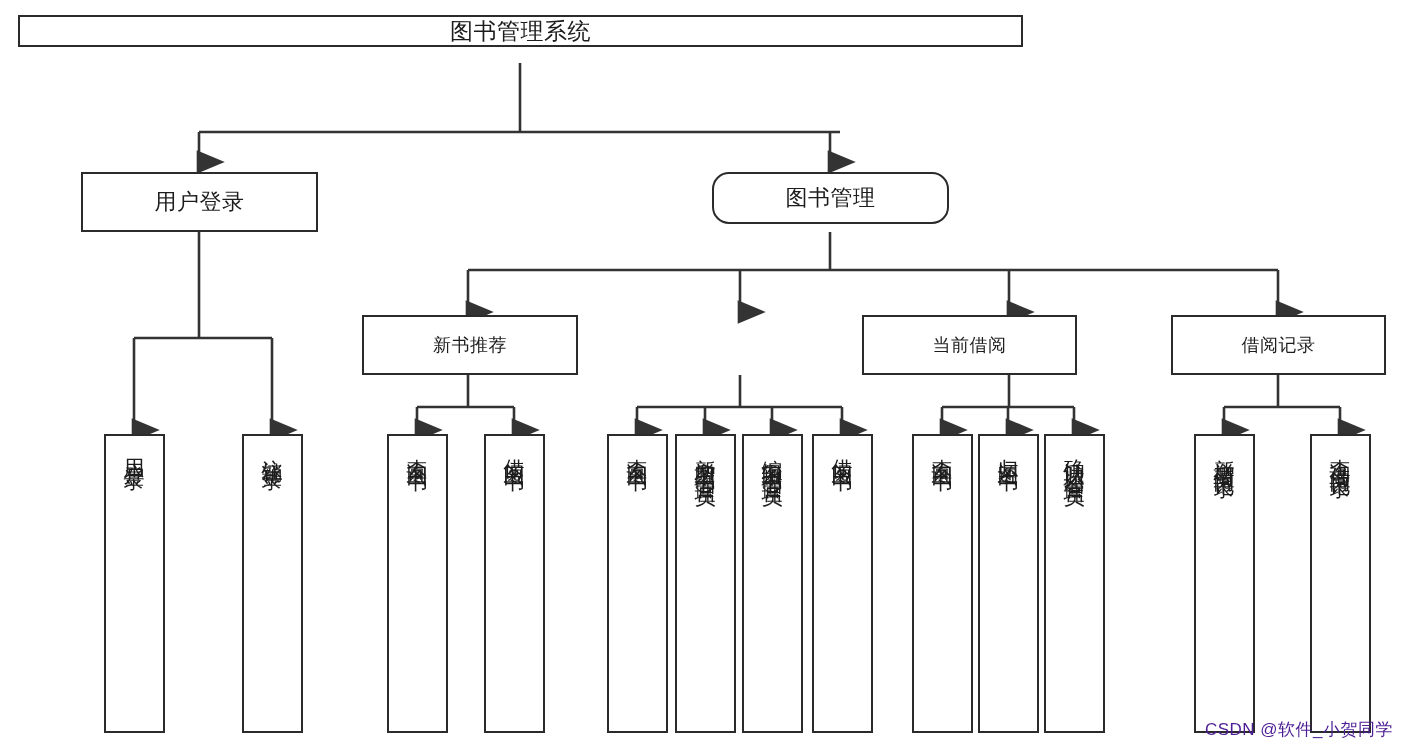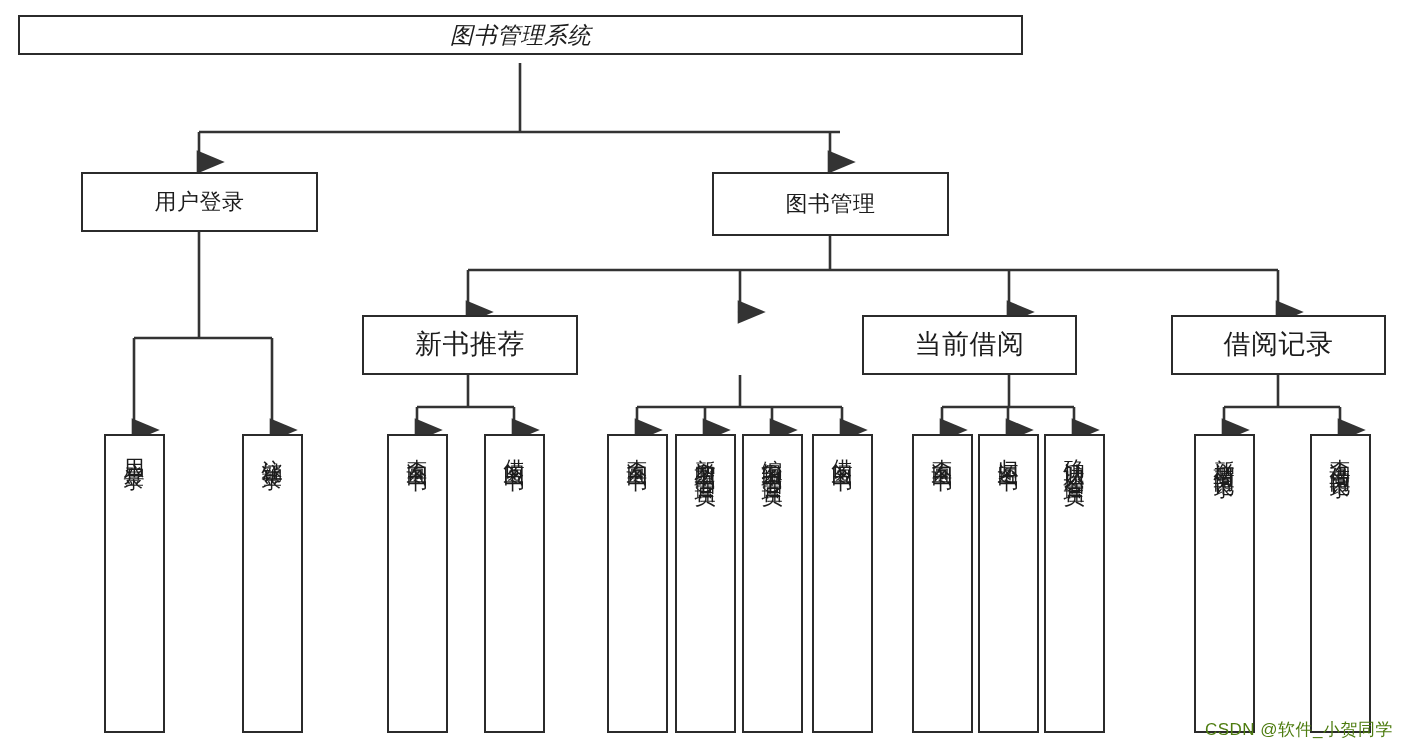--- a/index.html
+++ b/index.html
@@ -33,21 +33,21 @@
   .node-label {
     color: #1c1c1c;
     font-size: 22px;
     line-height: 1.15;
     letter-spacing: 0.5px;
     white-space: nowrap;
     text-align: center;
   }
   .node-root .node-label { font-size: 23px; }
   .node-l2 .node-label { font-size: 22px; }
-  .node-l3 .node-label { font-size: 27px; text-align: center; }
+  .node-l3 .node-label { font-size: 18px; text-align: center; }
   
   .node-leaf {
     align-items: flex-start;
     padding-top: 6px;
   }
   .node-leaf .node-label {
     writing-mode: vertical-rl;
     text-orientation: upright;
     font-size: 21px;
     letter-spacing: 4px;
@@ -59,21 +59,21 @@
     position: absolute;
     left: 0; top: 0;
     width: 1405px;
     height: 747px;
     pointer-events: none;
   }
   #watermark {
     position: absolute;
     right: 12px;
     bottom: 6px;
-    color: #4d7c0f;
+    color: #4c1d95;
     font-size: 17px;
     letter-spacing: 0.5px;
     white-space: nowrap;
   }
 </style>
 </head>
 <body>
 
 <div id="diagram-root">
 
@@ -120,28 +120,28 @@
       <path d="M1008,407 L1008,430" marker-end="url(#arrow)"></path>
       <path d="M1074,407 L1074,430" marker-end="url(#arrow)"></path>
 
       <path d="M1278,375 L1278,407"></path>
       <path d="M1224,407 L1340,407"></path>
       <path d="M1224,407 L1224,430" marker-end="url(#arrow)"></path>
       <path d="M1340,407 L1340,430" marker-end="url(#arrow)"></path>
     </g>
   </svg>
 
-  <div class="node-box node-root" style="left:18px; top:15px; width:1005px; height:40px;font-style:italic;">
+  <div class="node-box node-root" style="left:18px; top:15px; width:1005px; height:32px;">
     <span class="node-label">图书管理系统</span>
   </div>
 
   <div class="node-box node-l2" style="left:81px; top:172px; width:237px; height:60px;">
     <span class="node-label">用户登录</span>
   </div>
-  <div class="node-box node-l2" style="left:712px; top:172px; width:237px; height:64px;">
+  <div class="node-box node-l2" style="left:712px; top:172px; width:237px; height:52px;border-radius:17px;">
     <span class="node-label">图书管理</span>
   </div>
 
   <div class="node-box node-l3" style="left:362px; top:315px; width:216px; height:60px;">
     <span class="node-label">新书推荐</span>
   </div>
   <div class="node-box node-l3" style="left:862px; top:315px; width:215px; height:60px;">
     <span class="node-label">当前借阅</span>
   </div>
   <div class="node-box node-l3" style="left:1171px; top:315px; width:215px; height:60px;">

